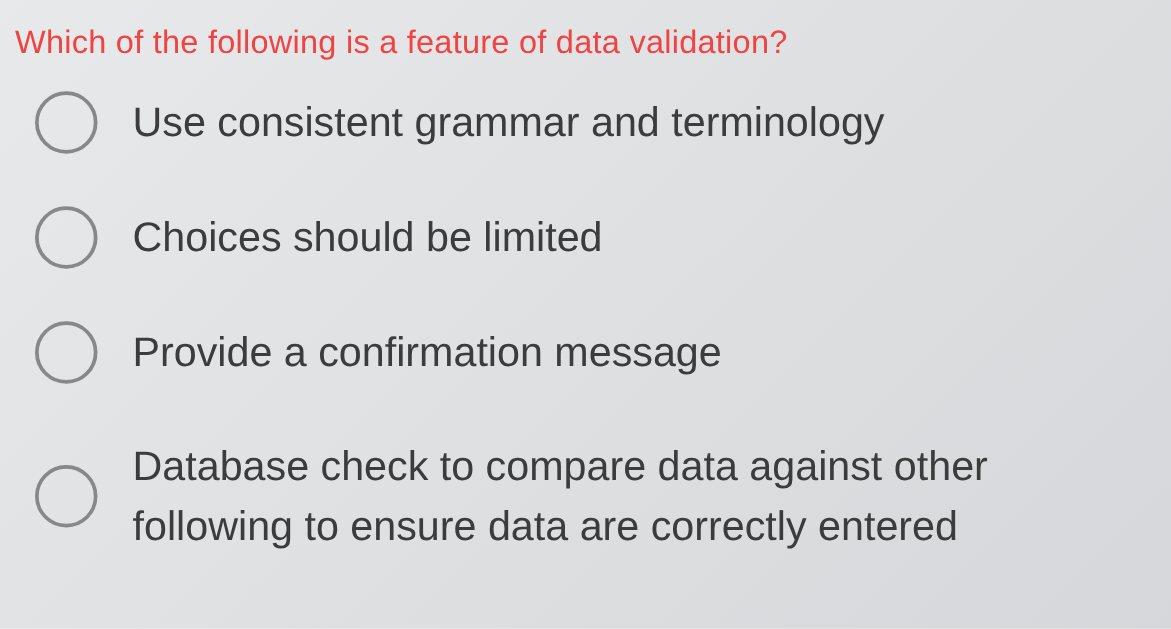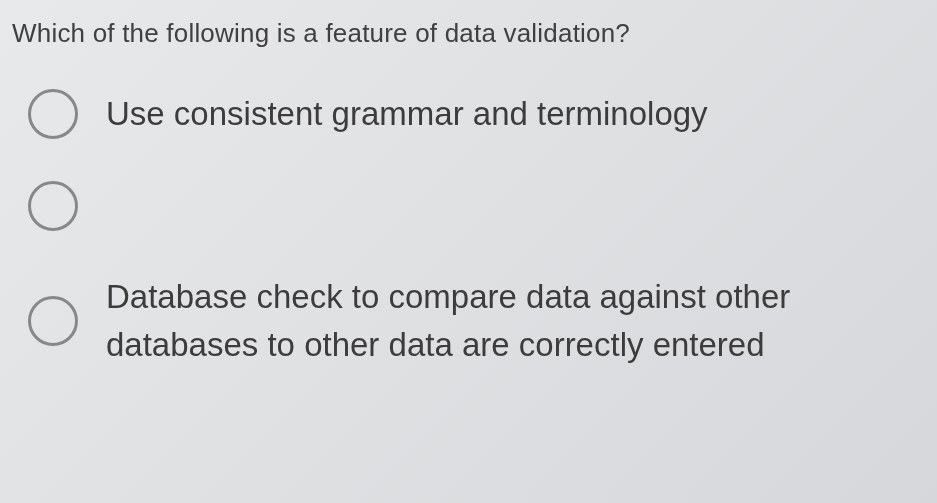--- a/index.html
+++ b/index.html
@@ -11,22 +11,22 @@
       width: 937px;
       height: 503px;
       background: linear-gradient(135deg, #e8e9ea 0%, #dfe0e2 50%, #d5d7da 100%);
       font-family: Arial, Helvetica, sans-serif;
       color: #3a3a3a;
       padding: 18px 10px 10px 10px;
       overflow: hidden;
     }
     .question {
       font-size: 26px;
-      color: #404040;
-      margin-bottom: 40px;
+      color: #ef4444;
+      margin-bottom: 24px;
       margin-left: 2px;
       letter-spacing: 0.2px;
     }
     .options {
       display: flex;
       flex-direction: column;
       gap: 42px;
       margin-left: 18px;
     }
     .option-row {
@@ -58,18 +58,23 @@
 
 <div class="question">Which of the following is a feature of data validation?</div>
 
 <div class="options">
   <div class="option-row">
     <div class="radio"></div>
     <div class="option-text">Use consistent grammar and terminology</div>
   </div>
   <div class="option-row">
     <div class="radio"></div>
+    <div class="option-text">Choices should be limited</div>
+  </div>
+  <div class="option-row">
+    <div class="radio"></div>
+    <div class="option-text">Provide a confirmation message</div>
   </div>
   <div class="option-row last">
     <div class="radio"></div>
-    <div class="option-text">Database check to compare data against other databases to other data are correctly entered</div>
+    <div class="option-text">Database check to compare data against other following to ensure data are correctly entered</div>
   </div>
 </div>
 
 </body></html>

